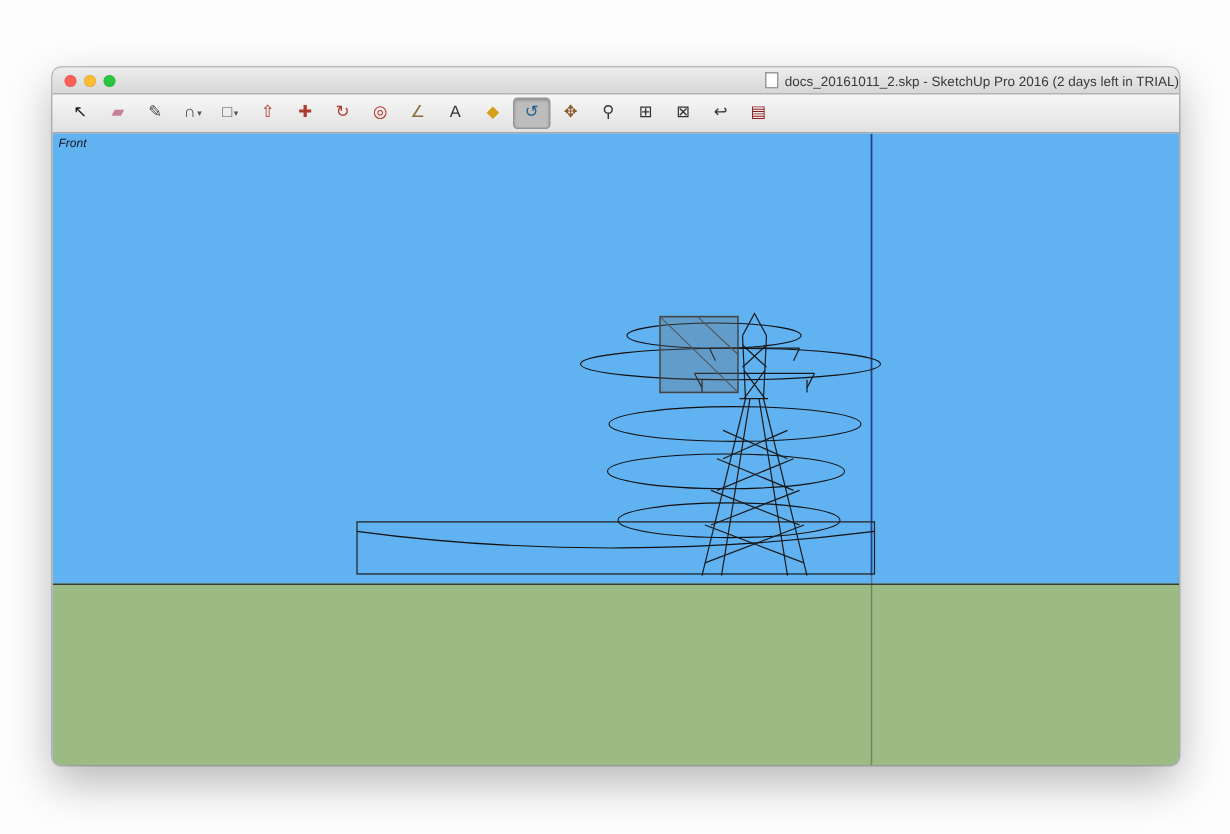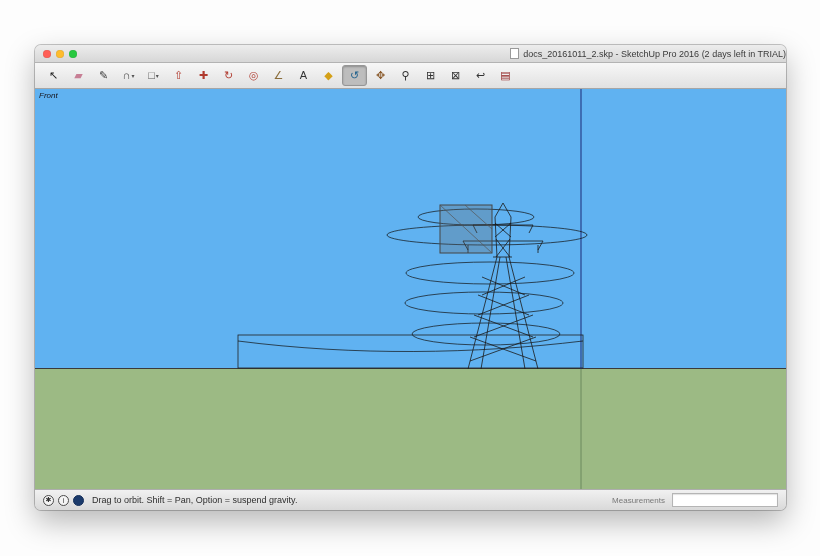--- a/index.html
+++ b/index.html
@@ -198,25 +198,15 @@
 
         <g>
           <rect x="405" y="116" width="52" height="48" fill="rgba(100,100,100,0.28)" stroke="#444" stroke-width="1"></rect>
           <path d="M405,116 L457,164 M430,116 L457,140" stroke="#555" stroke-width="0.7" fill="none"></path>
         </g>
       </svg>
 
       <span class="front-label">Front</span>
     </div>
 
-    <div class="statusbar">
-      <div class="sb-icons">
-          <span class="sb-circle">✱</span>
-          <span class="sb-circle">i</span>
-          <span class="sb-circle filled"></span>
-        </div>
-      <span class="hint">Drag to orbit. Shift = Pan, Option = suspend gravity.</span>
-      <span class="measure-label">Measurements</span>
-      <input class="measure-input" value="" style="">
-    </div>
 
   </div>
 </div>
 
 </body></html>

